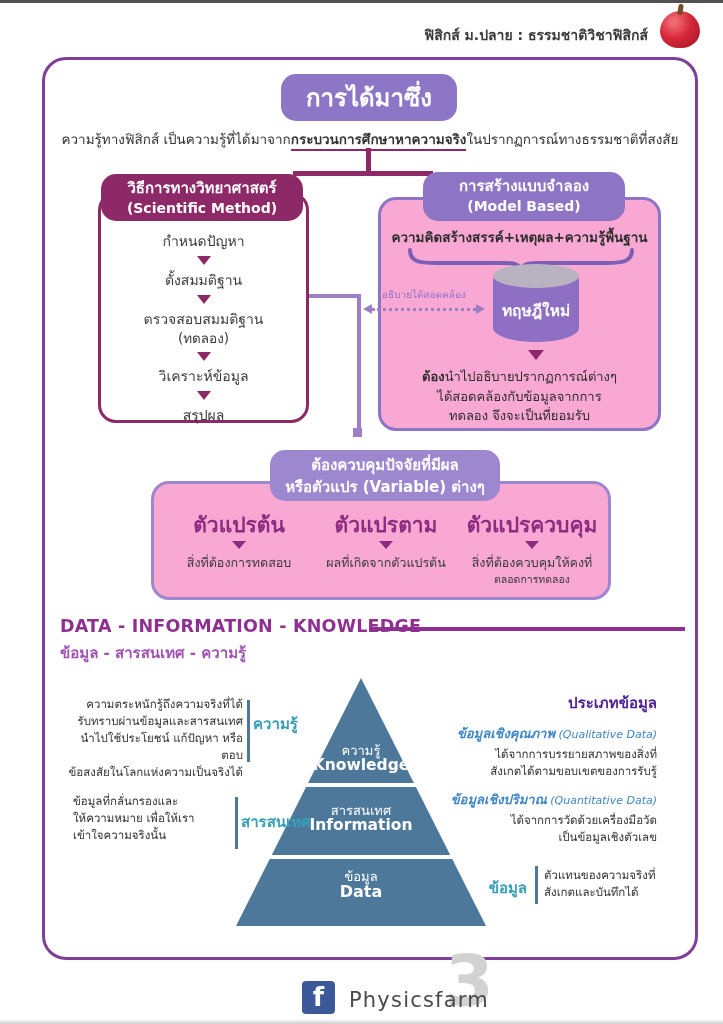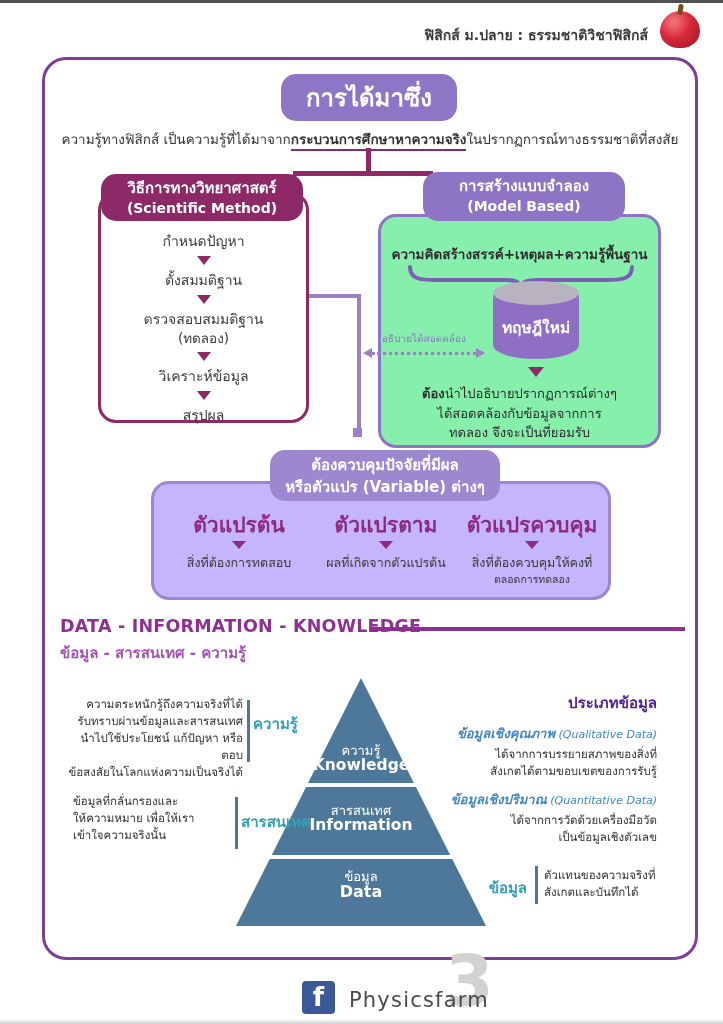--- a/index.html
+++ b/index.html
@@ -42,40 +42,40 @@
   .hdr-pill { position:absolute; border-radius:15px; color:#fff; text-align:center; z-index:2; padding-top:4px; }
   .pill-l1 { font-size:15px; font-weight:bold; line-height:21px; }
   .pill-l2 { font-size:14px;  font-weight:bold; line-height:18px; }
   .sm-pill { left:56px; top:114px; width:202px; height:47px; background:#8e2968; }
   .mb-pill { left:378px; top:112px; width:202px; height:49px; background:#8d74c4; }
   .var-pill { left:225px; top:390px; width:230px; height:51px; background:#9d87ce; }
   .var-pill .pill-l1, .var-pill .pill-l2 { font-size:15px; line-height:22px; }
 
   .sm-box { position:absolute; left:53px; top:132px; width:211px; height:231px;
     border:3.5px solid #8e2968; border-radius:18px; background:#fff; z-index:1; }
-  .mb-box { position:absolute; left:333px; top:154px; width:283px; height:234px;
-    border:3.5px solid #8d74c4; border-radius:18px; background:#86efac; z-index:1; }
+  .mb-box { position:absolute; left:333px; top:137px; width:283px; height:234px;
+    border:3.5px solid #8d74c4; border-radius:18px; background:#f9a8d4; z-index:1; }
   .vars-box { position:absolute; left:106px; top:421px; width:460px; height:119px;
-    border:3.5px solid #9d87ce; border-radius:18px; background:#c4b5fd; z-index:1; }
+    border:3.5px solid #9d87ce; border-radius:18px; background:#f9a8d4; z-index:1; }
 
   .steps { position:absolute; top:36px; left:0; width:100%;
     display:flex; flex-direction:column; align-items:center; }
   .step { font-size:14px; line-height:20px; color:#3a3a3a; text-align:center; }
   .step-sub { font-size:13.5px; line-height:18px; color:#3a3a3a; }
   .arr-dn { width:0; height:0; margin:5px 0;
     border-left:7px solid transparent; border-right:7px solid transparent;
     border-top:9px solid #8e2968; }
 
   
   .c-sq1 { left:231px; top:232px; width:9px; height:9px; background:#9d7fc7; }
   .c-hline { left:238px; top:234px; width:78px; height:4px; background:#9d7fc7; }
   .c-vline { left:312px; top:234px; width:4px; height:138px; background:#9d7fc7; }
   .c-sq2 { left:308px; top:368px; width:9px; height:9px; background:#9d7fc7; }
 
-  .dotted-group { position:absolute; left:318px; top:227px; width:122px; z-index:3;margin-top:44px; }
+  .dotted-group { position:absolute; left:318px; top:227px; width:122px; z-index:3; }
   .dg-label { font-size:10px; color:#8d74c4; text-align:center; margin-bottom:1px; white-space:nowrap; }
   .dg-row { display:flex; align-items:center; height:12px; }
   .dg-tri-l { width:0; height:0; border-top:5.5px solid transparent; border-bottom:5.5px solid transparent; border-right:9px solid #9d7fc7; }
   .dg-tri-r { width:0; height:0; border-top:5.5px solid transparent; border-bottom:5.5px solid transparent; border-left:9px solid #9d7fc7; }
   .dg-dots { flex:1; border-top:3px dotted #9d7fc7; height:0; }
 
   
   .mb-formula { position:absolute; top:26px; width:100%; text-align:center;
     font-size:13.5px; font-weight:600; color:#2e2e2e; }
   .mb-brace { position:absolute; top:47px; left:25px; }

